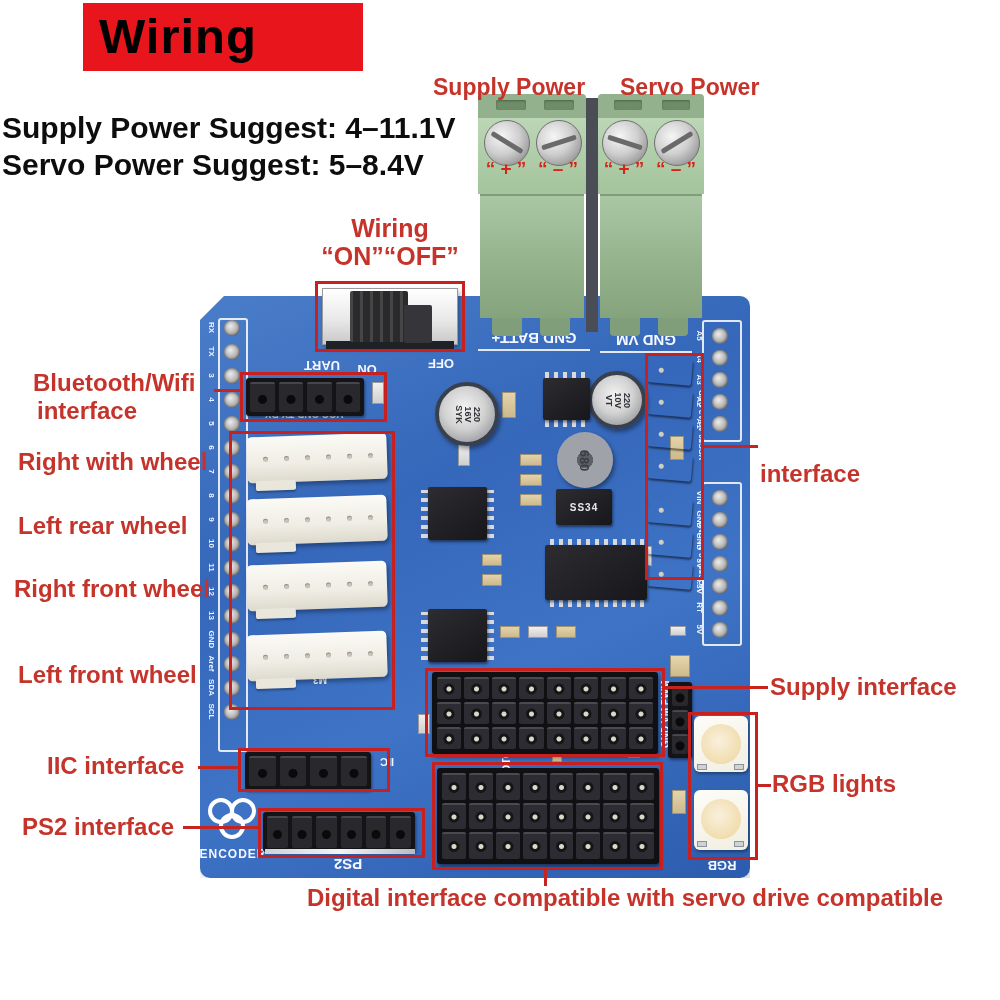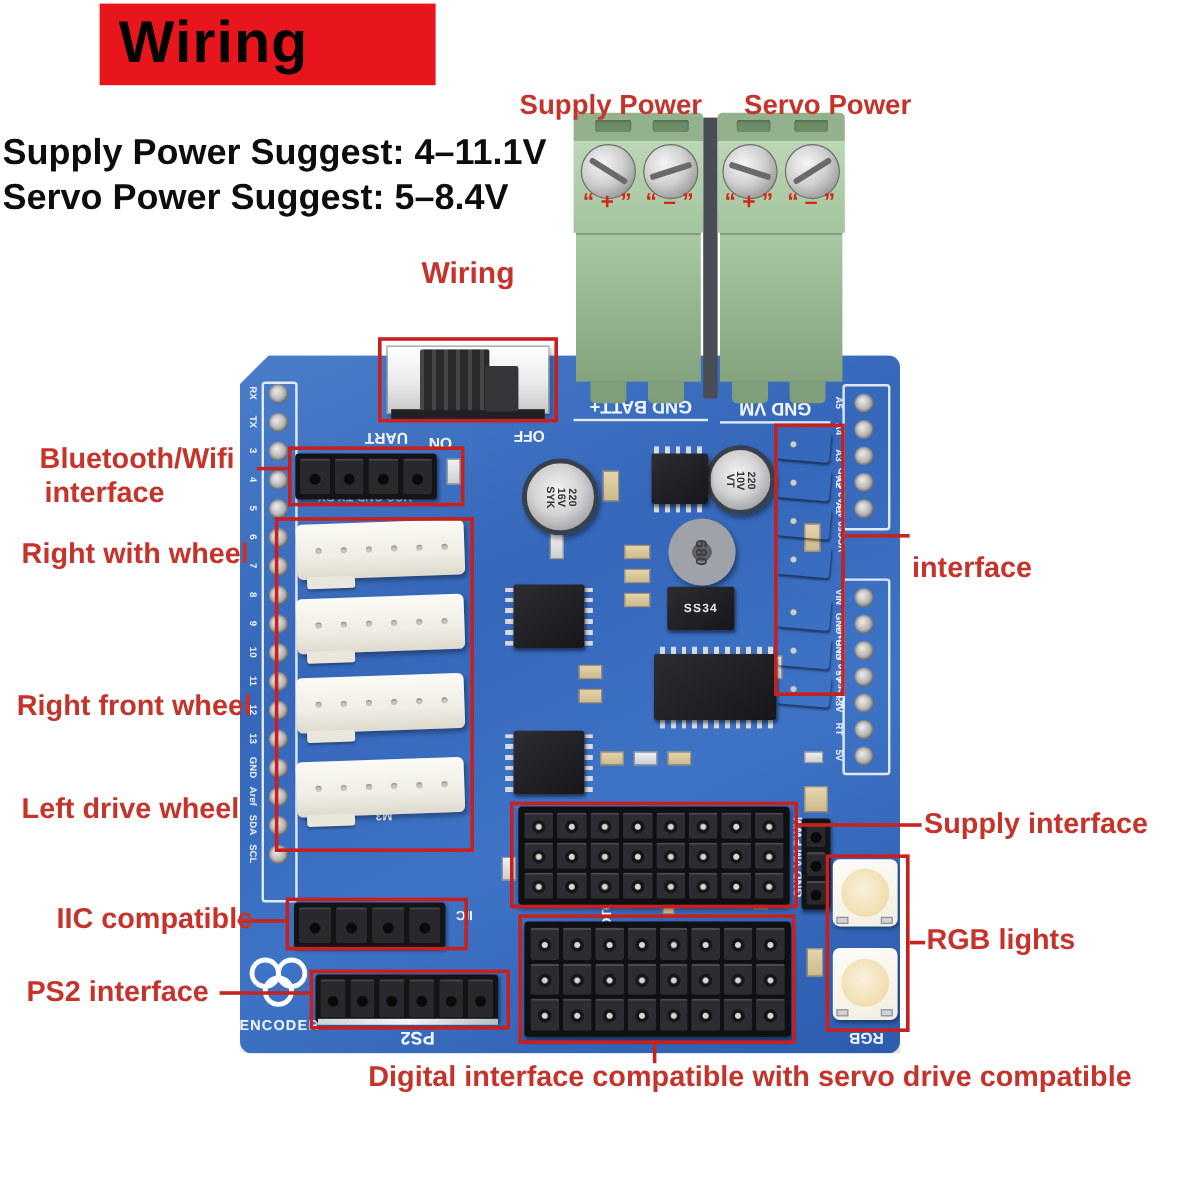--- a/index.html
+++ b/index.html
@@ -435,25 +435,27 @@
 
   <div class="abs rl" style="left:214px;top:389px;width:26px;height:3px;"></div>
   <div class="abs rl" style="left:198px;top:766px;width:40px;height:3px;"></div>
   <div class="abs rl" style="left:183px;top:826px;width:75px;height:3px;"></div>
   <div class="abs rl" style="left:704px;top:445px;width:54px;height:3px;"></div>
   <div class="abs rl" style="left:665px;top:686px;width:103px;height:3px;"></div>
   <div class="abs rl" style="left:758px;top:784px;width:13px;height:3px;"></div>
   <div class="abs rl" style="left:544px;top:870px;width:3px;height:16px;"></div>
 
   <div class="abs lbl" style="left:315px;top:214px;width:150px;text-align:center;font-size:25px;">Wiring</div>
+  <div class="abs lbl" style="left:300px;top:242px;width:180px;text-align:center;font-size:25px;">“ON”“OFF”</div>
   <div class="abs lbl" style="left:33px;top:369px;">Bluetooth/Wifi</div>
   <div class="abs lbl" style="left:37px;top:397px;">interface</div>
   <div class="abs lbl" style="left:18px;top:448px;">Right with wheel</div>
+  <div class="abs lbl" style="left:18px;top:512px;">Left rear wheel</div>
   <div class="abs lbl" style="left:14px;top:575px;">Right front wheel</div>
-  <div class="abs lbl" style="left:18px;top:661px;">Left drive wheel</div>
-  <div class="abs lbl" style="left:47px;top:752px;">IIC compatible</div>
+  <div class="abs lbl" style="left:18px;top:661px;">Left front wheel</div>
+  <div class="abs lbl" style="left:47px;top:752px;">IIC interface</div>
   <div class="abs lbl" style="left:22px;top:813px;">PS2 interface</div>
   <div class="abs lbl" style="left:760px;top:460px;">interface</div>
   <div class="abs lbl" style="left:770px;top:673px;">Supply interface</div>
   <div class="abs lbl" style="left:772px;top:770px;">RGB lights</div>
   <div class="abs lbl" style="left:270px;top:884px;width:710px;text-align:center;">Digital interface compatible with servo drive compatible</div>
 
 </div>
 
 </body></html>

